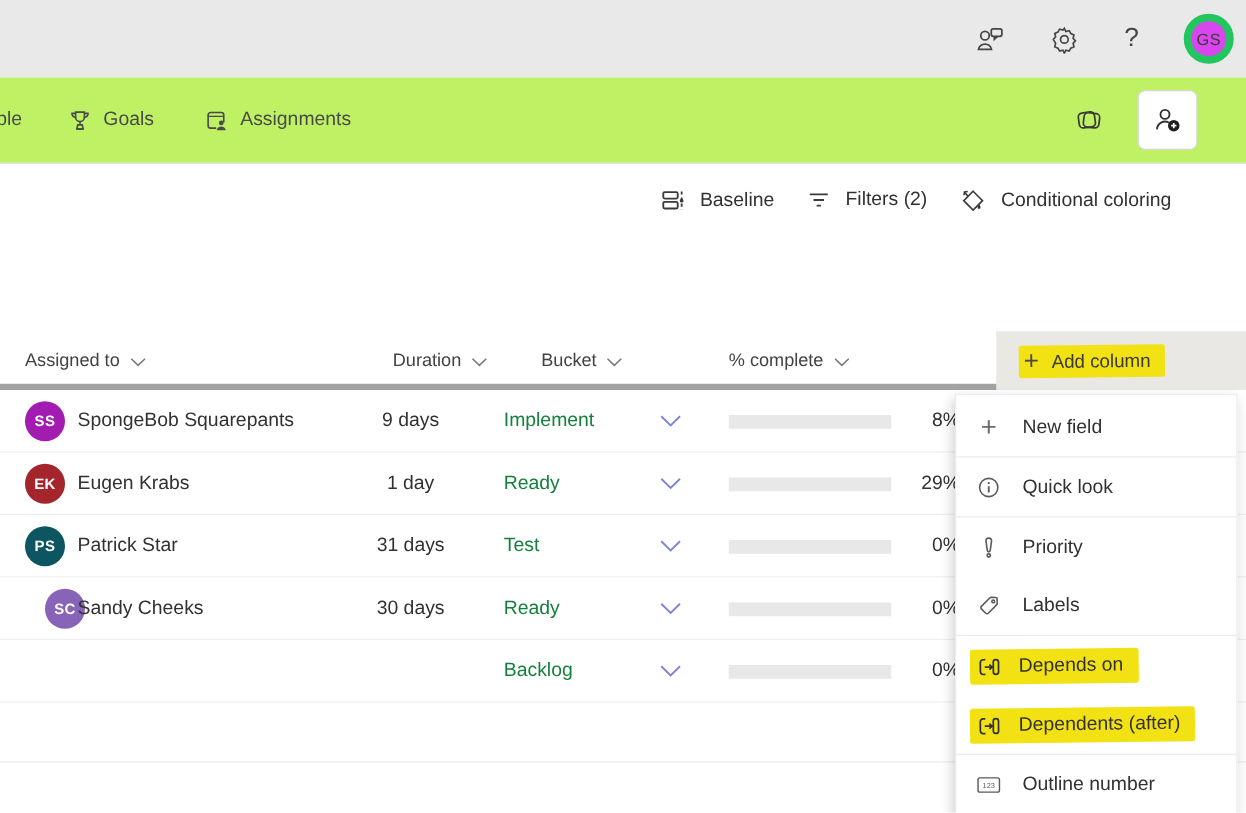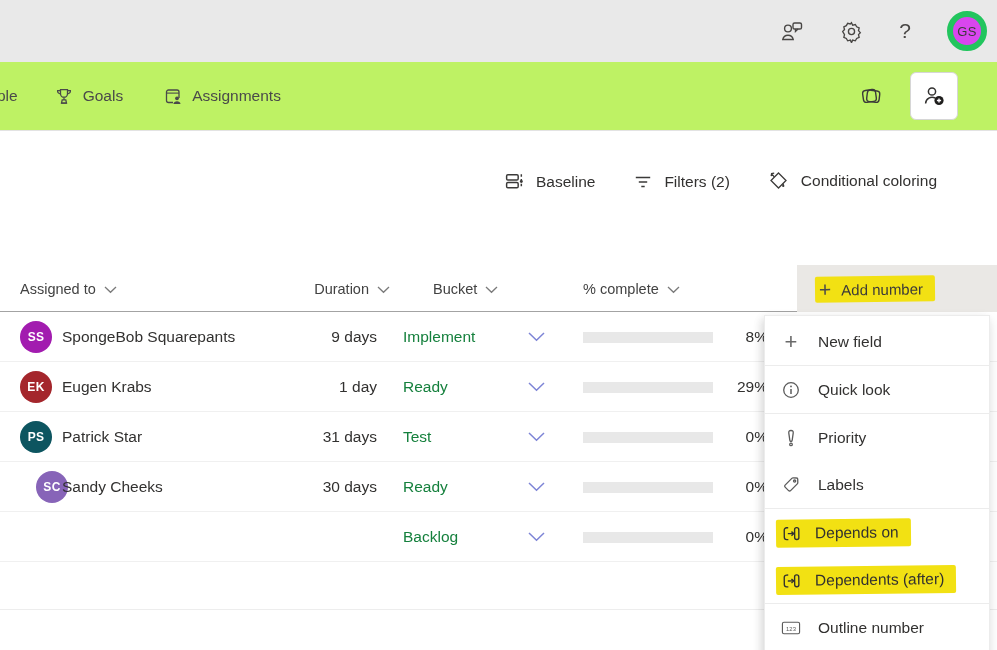--- a/index.html
+++ b/index.html
@@ -36,28 +36,28 @@
   .tab-assignments { margin-left:40px; }
   .nav-right { margin-left:auto; display:flex; align-items:center; gap:26px; margin-right:39px; }
   .addperson-btn {
     width:48px; height:48px; border:1px solid #d6d6d6; border-radius:6px; background:#fff;
     display:flex; align-items:center; justify-content:center; cursor:pointer;
   }
 
   
   .view-toolbar {
     position:absolute; top:150px; right:60px; height:42px;
-    display:flex; align-items:flex-end; gap:38px;
+    display:flex; align-items:flex-start; gap:26px;
   }
   .vt-btn { display:flex; align-items:center; gap:11px; font-size:15.5px; color:#323130; cursor:pointer; }
 
   
   .grid-header {
     position:absolute; top:265px; left:0; width:997px; height:47px;
-    border-bottom:1px solid #a3a3a3; font-size:14.5px; color:#424242;
+    border-bottom:5px solid #a3a3a3; font-size:14.5px; color:#424242;
   }
   .hcell { position:absolute; top:0; height:47px; display:flex; align-items:center; gap:8px; cursor:pointer; }
   .hc-assigned { left:20px; }
   .hc-duration { left:280px; width:110px; justify-content:flex-end; }
   .hc-bucket { left:433px; }
   .hc-percent { left:583px; }
   .hchev { color:#7a7a7a; margin-top:2px; }
   .addcol-cell {
     position:absolute; top:0; left:797px; width:200px; height:47px;
     background:#eae8e5; display:flex; align-items:center; padding-left:18px; cursor:pointer;
@@ -73,21 +73,21 @@
 
   .grid-body { position:absolute; top:312px; left:0; width:997px; }
   .grow { position:relative; width:997px; height:50px; border-bottom:1px solid #f0f0f0; }
   .grow-empty { height:48px; border-bottom:1px solid #ededed; }
   .avatar {
     position:absolute; left:20px; top:9px; width:32px; height:32px; border-radius:50%;
     display:flex; align-items:center; justify-content:center;
     color:#fff; font-size:12px; font-weight:bold; letter-spacing:.3px;
   }
   .cname { position:absolute; left:62px; top:0; line-height:50px; font-size:15.5px; color:#323130; }
-  .cdur  { position:absolute; left:280px; top:0; width:97px; line-height:50px; font-size:15.5px; text-align:right; color:#323130; }
+  .cdur  { position:absolute; left:280px; top:0; width:97px; line-height:50px; font-size:15.5px; text-align:center; color:#323130; }
   .cbucket { position:absolute; left:403px; top:0; line-height:50px; font-size:15.5px; color:#15803d; }
   .cbchev { position:absolute; left:528px; top:20px; color:#7d84d6; cursor:pointer; }
   .cbar { position:absolute; left:583px; top:20px; width:130px; height:11px; background:#e8e8e8; overflow:hidden; }
   .cbar-fill { height:100%; background:#5b5fc7; }
   .cpct { position:absolute; left:690px; top:0; width:78px; line-height:50px; font-size:15.5px; text-align:right; color:#323130; }
 
   
   .colmenu {
     position:absolute; left:764px; top:315px; width:226px; height:360px;
     background:#fff; border:1px solid #ececec;
@@ -235,21 +235,21 @@
     <span>% complete</span>
     <span class="hchev">
       <svg width="13" height="8" viewBox="0 0 13 8">
           <polyline points="1,1 6.5,6.3 12,1" fill="none" stroke="currentColor" stroke-width="1.3"></polyline>
         </svg>
     </span>
   </span>
   <span class="addcol-cell">
     <span class="hl addcol-hl">
       <span class="addcol-plus">+</span>
-      <span>Add number</span>
+      <span>Add column</span>
     </span>
   </span>
 </div>
 
 <div class="grid-body">
   <div class="grow">
     <span class="avatar" style="background: #a21caf;">SS</span>
     <span class="cname">SpongeBob Squarepants</span>
     <span class="cdur">9 days</span>
     <span class="cbucket">Implement</span>

